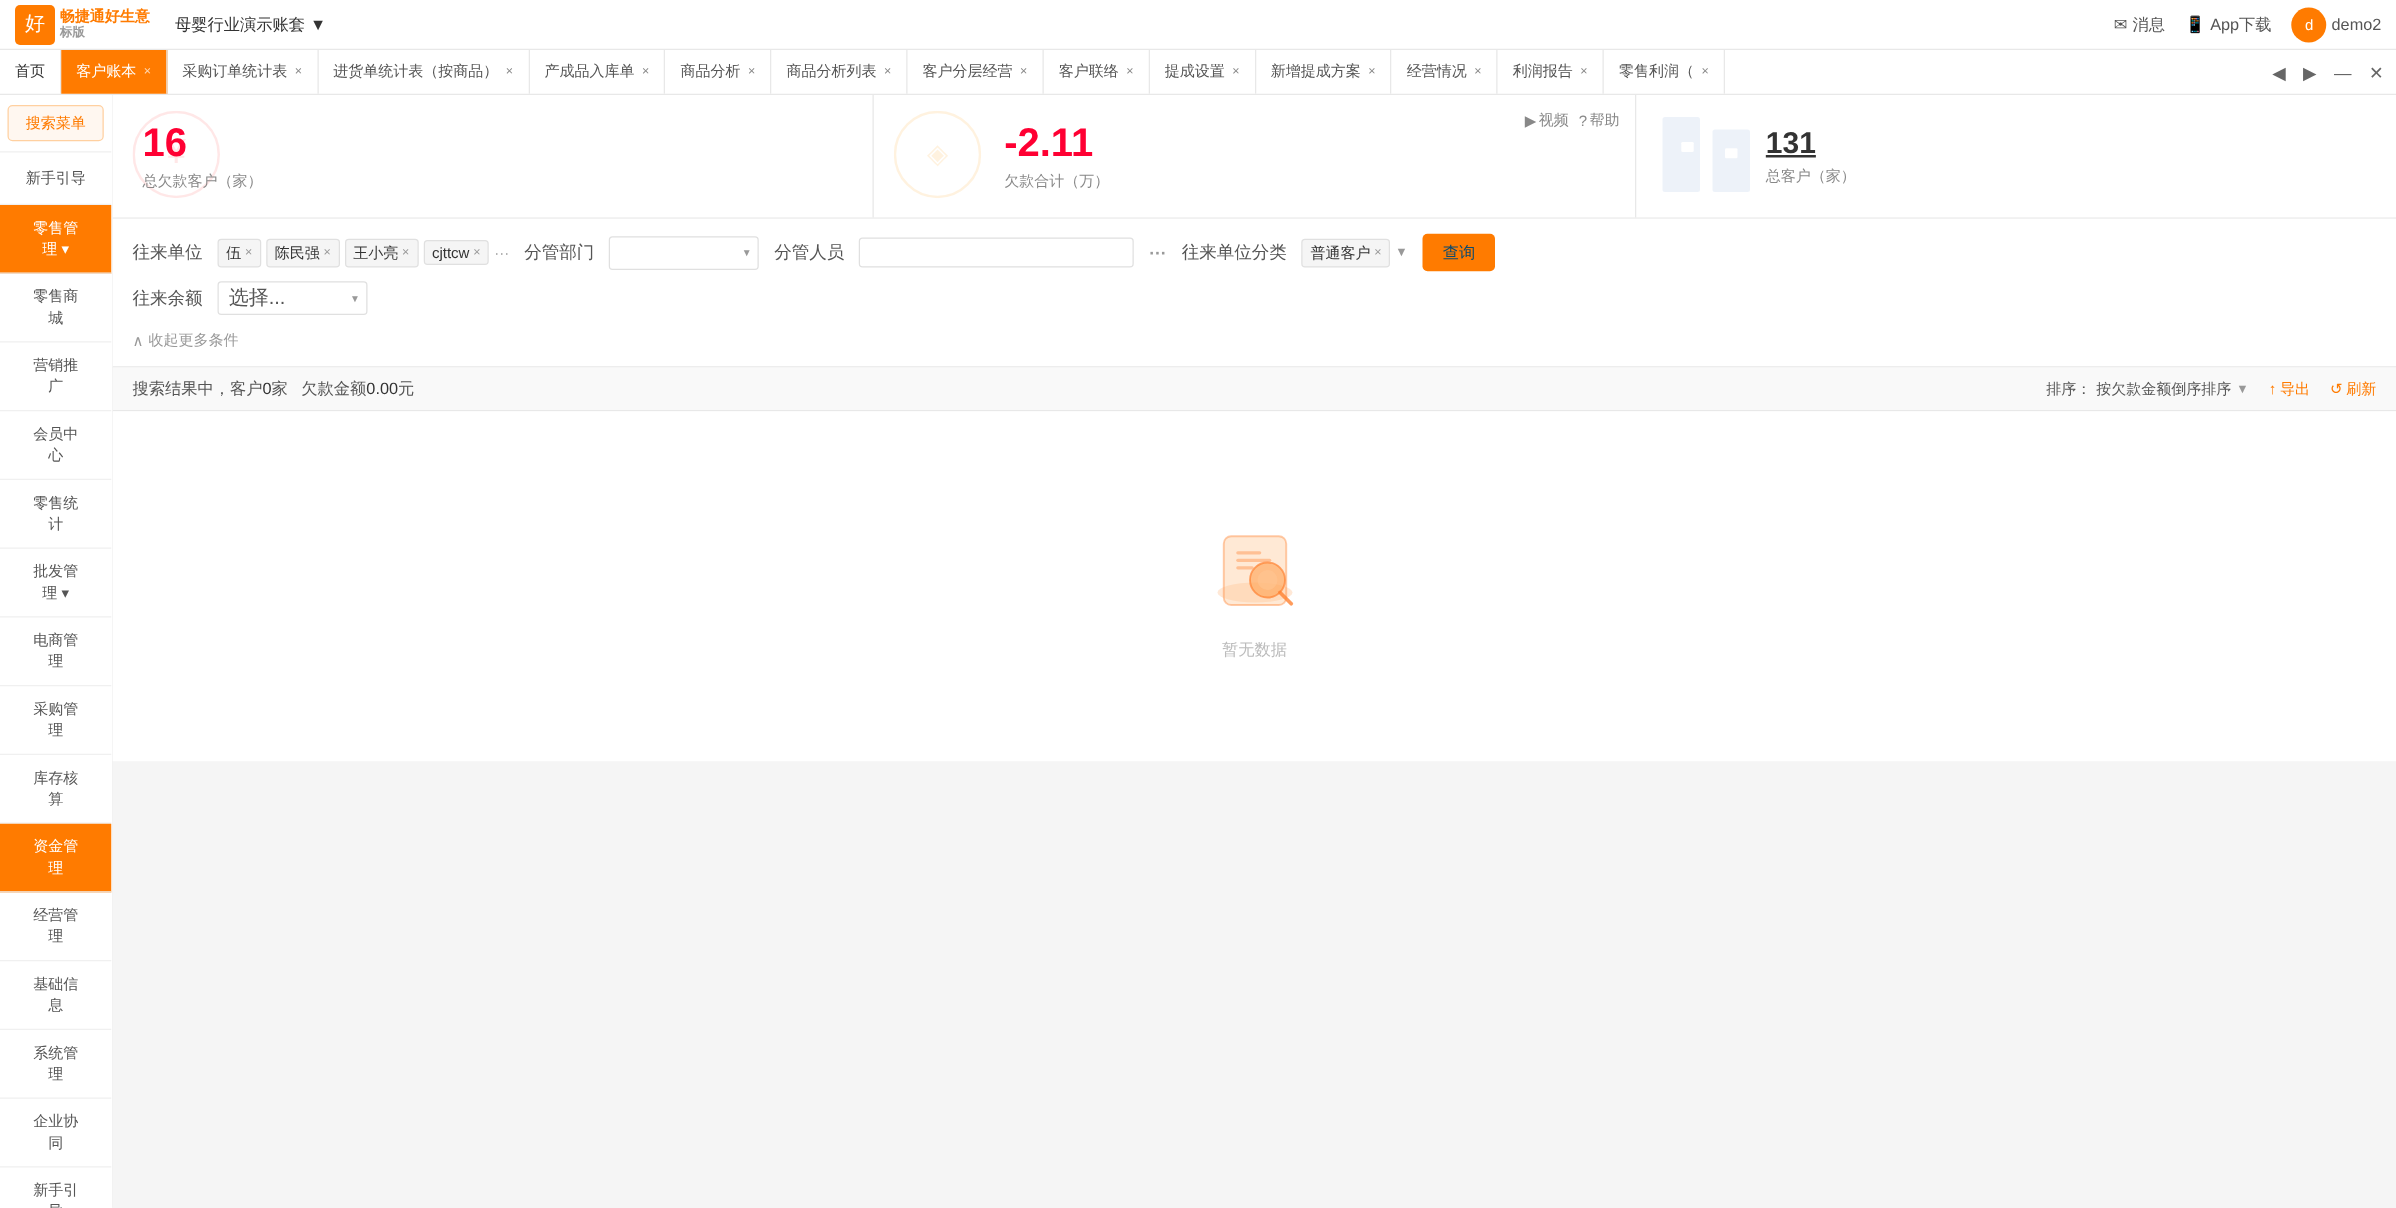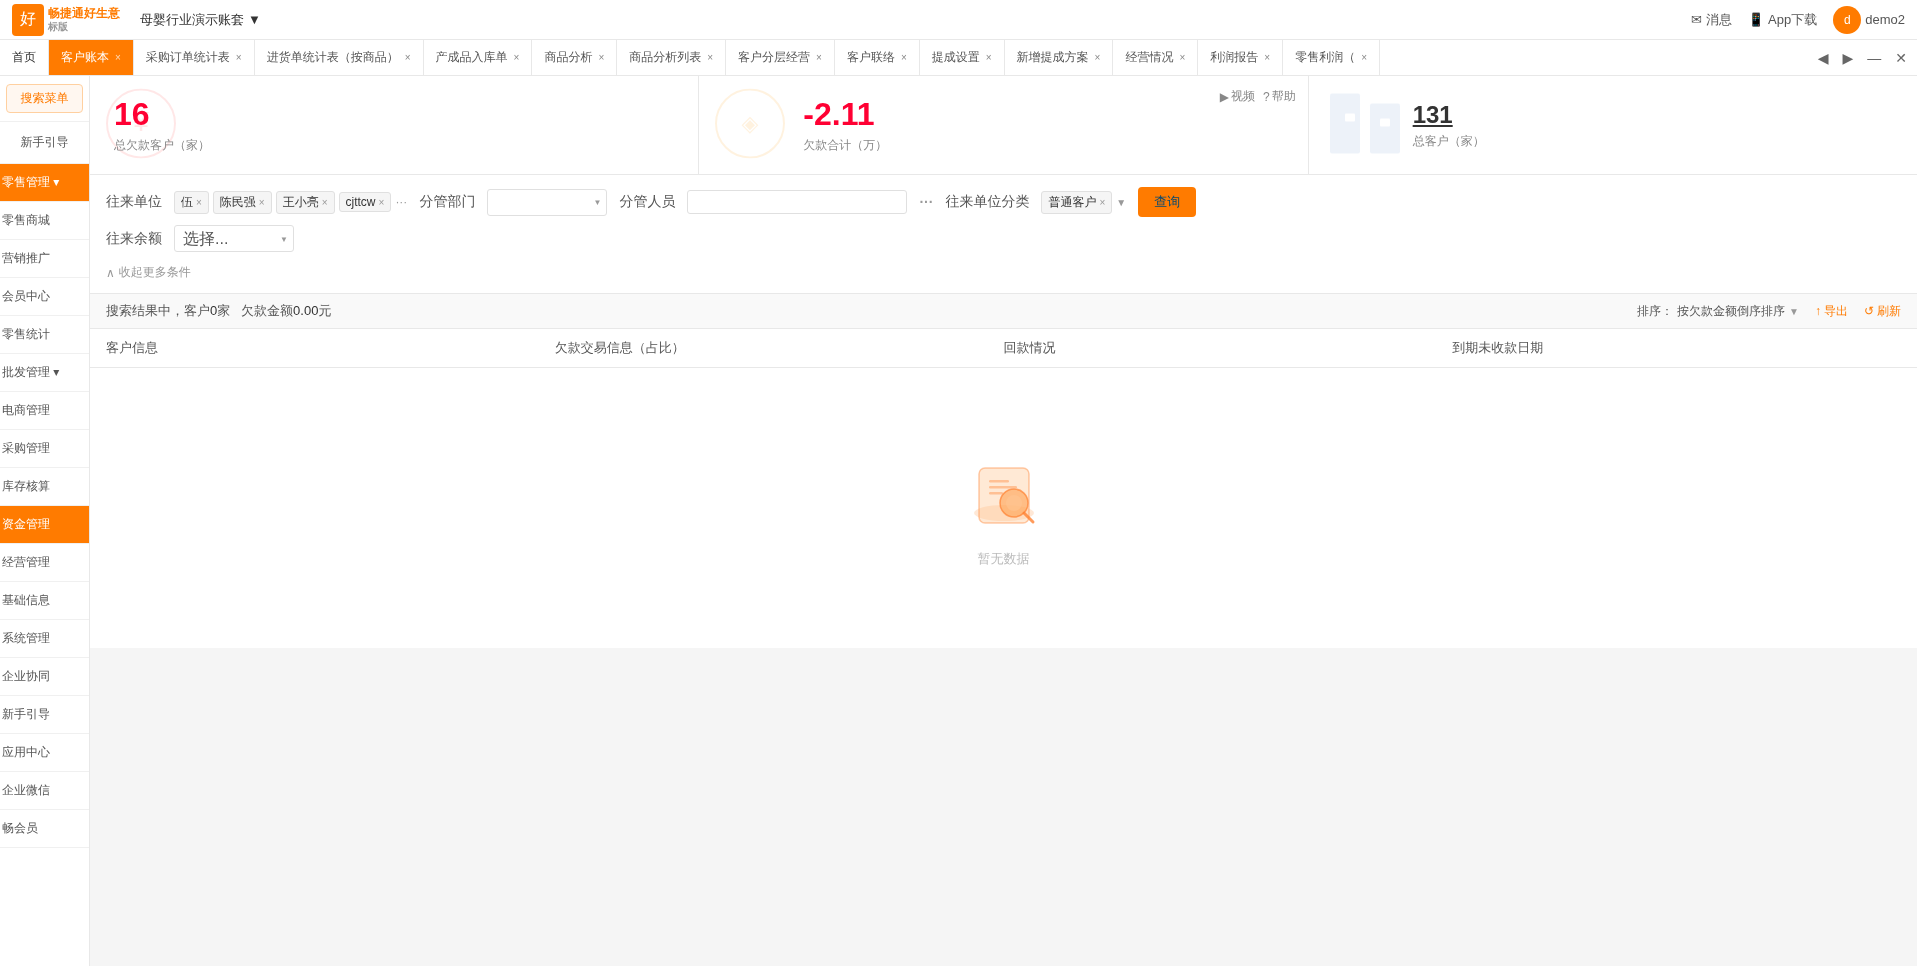--- a/index.html
+++ b/index.html
@@ -27,21 +27,21 @@
 
     
     .main-layout { display: flex; flex: 1; overflow: hidden; }
 
     
     .sidebar { width: 90px; background: #fff; border-right: 1px solid #e8e8e8; display: flex; flex-direction: column; flex-shrink: 0; overflow-y: auto; }
     .sidebar-search { padding: 8px 6px; border-bottom: 1px solid #f0f0f0; }
     .sidebar-search-btn { width: 100%; background: #fff7f0; border: 1px solid #ffd0a0; border-radius: 4px; padding: 5px; color: #ff7b00; font-size: 12px; cursor: pointer; text-align: center; }
     .sidebar-nav-btn { padding: 8px 6px; border-bottom: 1px solid #f0f0f0; text-align: center; }
     .sidebar-nav-btn a { color: #555; font-size: 12px; cursor: pointer; display: block; padding: 4px 0; }
-    .sidebar-item { padding: 10px 2px; text-align: left; font-size: 12px; color: #555; cursor: pointer; border-bottom: 1px solid #f0f0f0; }
+    .sidebar-item { padding: 10px 22px; text-align: center; font-size: 12px; color: #555; cursor: pointer; border-bottom: 1px solid #f0f0f0; }
     .sidebar-item.active { background: #ff7b00; color: white; }
 
     
     .content { flex: 1; overflow-y: auto; background: #f5f5f5; }
 
     
     .stats-row { background: #fff; display: flex; align-items: stretch; border-bottom: 1px solid #e8e8e8; }
     .stat-card { flex: 1; padding: 20px 24px; display: flex; align-items: center; gap: 16px; border-right: 1px solid #e8e8e8; position: relative; min-height: 90px; }
     .stat-card:last-child { border-right: none; }
     .stat-content { position: relative; z-index: 1; }
@@ -373,26 +373,20 @@
           <span>导出</span>
         </div>
         <div class="action-btn">
           <span>↺</span>
           <span>刷新</span>
         </div>
       </div>
     </div>
 
     <div class="table-area">
-      <div class="table-header">
-        <div class="table-header-cell">客户信息</div>
-        <div class="table-header-cell">欠款交易信息（占比）</div>
-        <div class="table-header-cell">回款情况</div>
-        <div class="table-header-cell">到期未收款日期</div>
-      </div>
 
       <div class="empty-state">
         <div class="empty-icon">
           <svg width="90" height="90" viewBox="0 0 90 90">
 
             <ellipse cx="45" cy="65" rx="30" ry="8" fill="rgba(255,180,120,0.3)"></ellipse>
             <rect x="20" y="20" width="50" height="55" rx="6" fill="rgba(255,200,150,0.4)" stroke="rgba(255,150,80,0.5)" stroke-width="1.5"></rect>
             <circle cx="55" cy="55" r="14" fill="rgba(255,160,80,0.6)" stroke="rgba(255,130,50,0.7)" stroke-width="1.5"></circle>
             <circle cx="55" cy="55" r="8" fill="rgba(255,200,150,0.5)"></circle>
             <line x1="65" y1="65" x2="74" y2="74" stroke="rgba(255,130,50,0.8)" stroke-width="3" stroke-linecap="round"></line>

